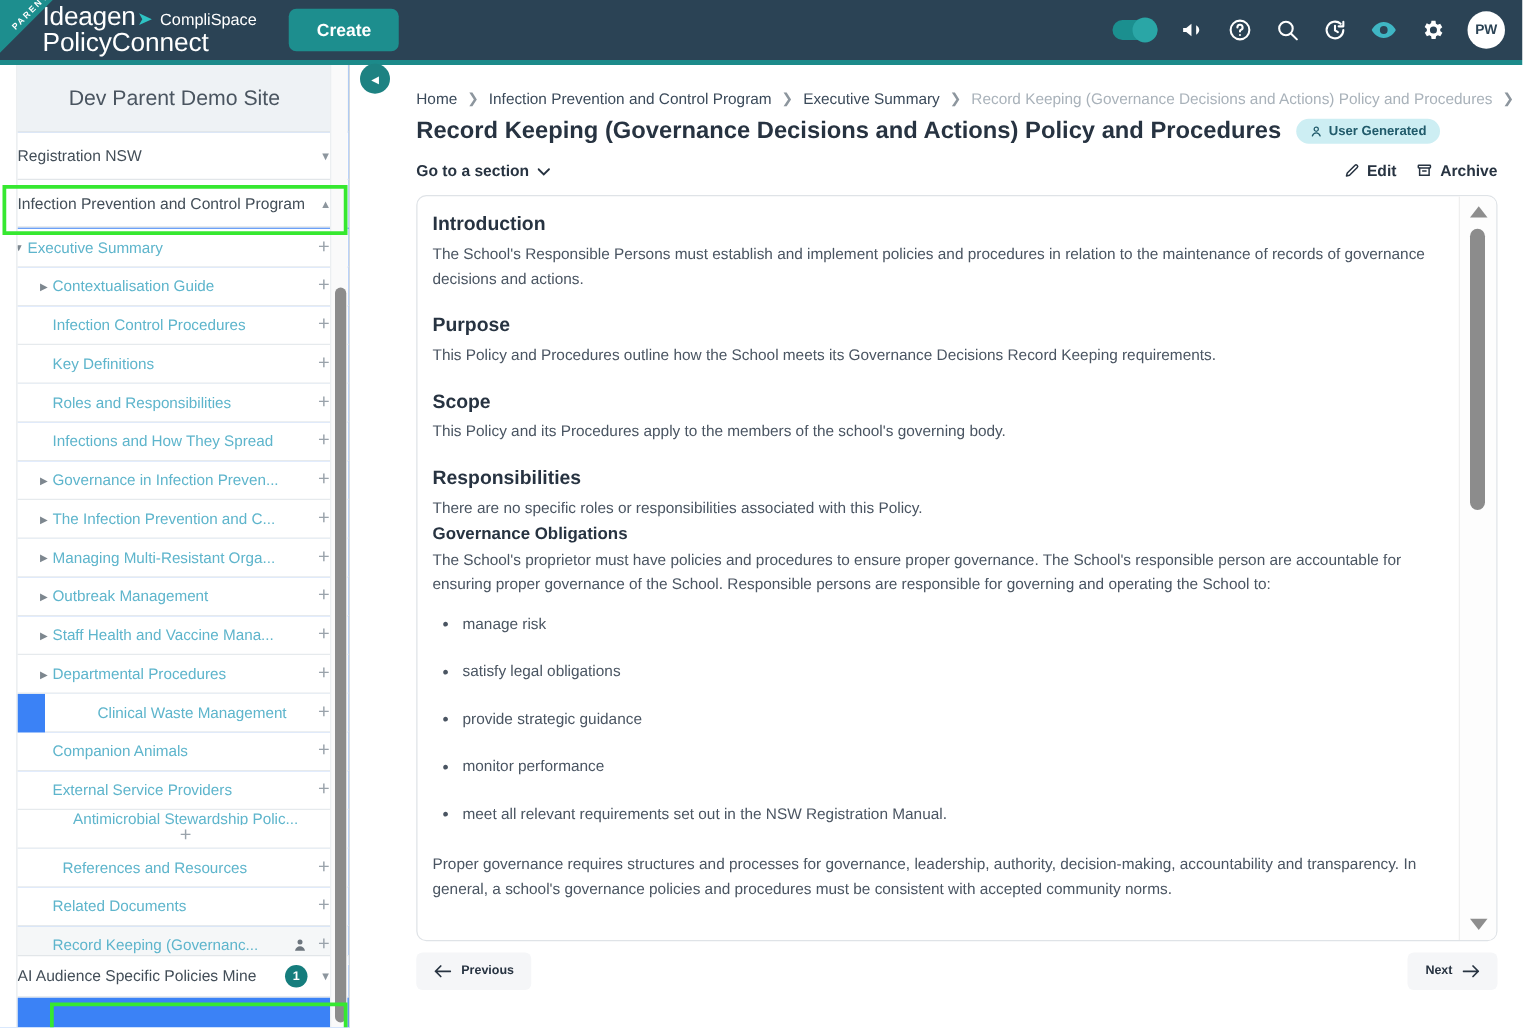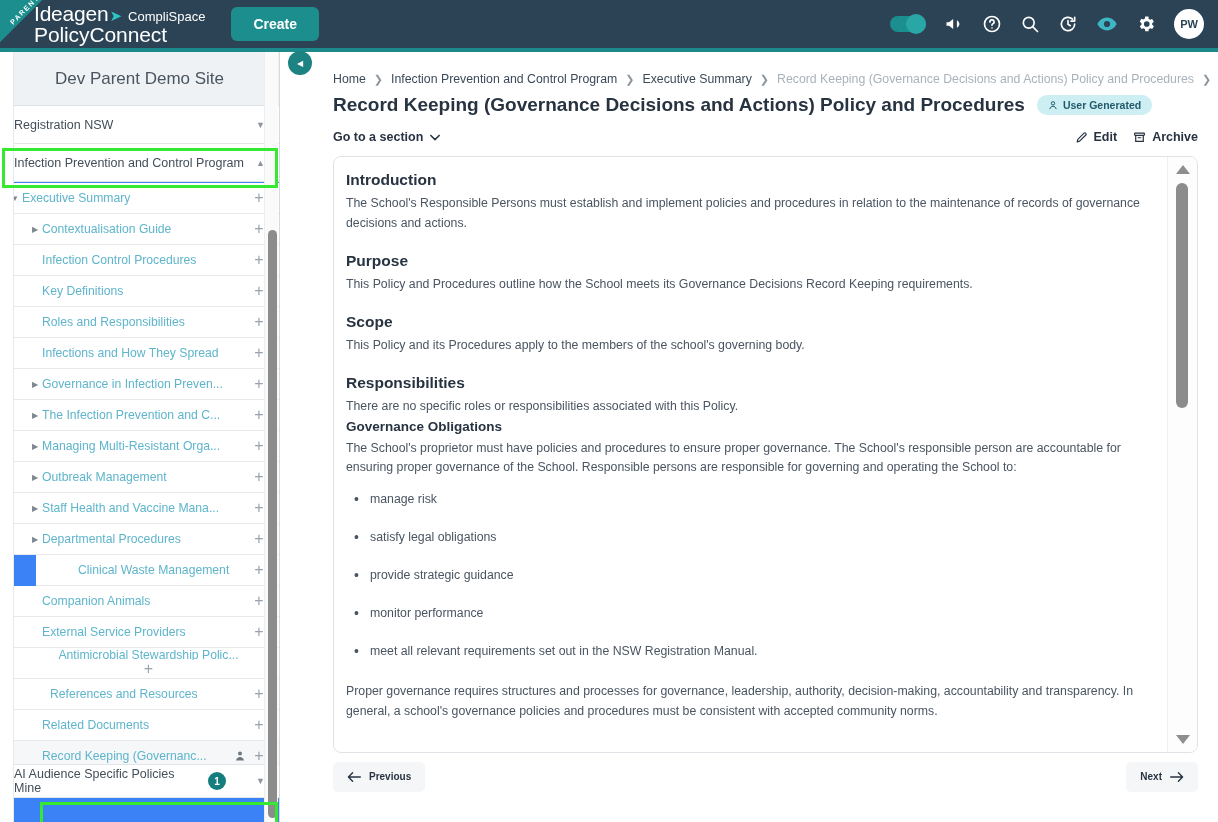--- a/index.html
+++ b/index.html
@@ -111,21 +111,20 @@
     font-size: 12.2px; color: #5eb5cc; flex: 1;
     white-space: nowrap; overflow: hidden; text-overflow: ellipsis;
   }
   .nav-plus { color: #9aa3ab; font-size: 16px; width: 20px; text-align: center; }
   .person-icon { width: 18px; display: flex; justify-content: center; }
   .sidebar-footer-row {
     position: absolute; left: 0; bottom: 24px; width: 279px; height: 34px;
     background: #fff; display: flex; align-items: center;
     padding: 0 14px; border-top: 1px solid #e2e6e9; border-bottom: 1px solid #e2e6e9;
     cursor: pointer;
-    gap: 20px;
   }
   .sidebar-footer-row .dd-label { font-size: 12.5px; color: #434e58; flex: 1; }
   .count-badge {
     width: 18px; height: 18px; border-radius: 50%; background: #157d7d;
     color: #fff; font-size: 10px; font-weight: 700;
     display: flex; align-items: center; justify-content: center; margin-right: 10px;
   }
   .sb-scroll {
     position: absolute; right: 1px; top: 0; width: 14px; height: 770px;
     background: #fafafa; border-left: 1px solid #eceff1;
@@ -142,21 +141,21 @@
     cursor: pointer;
   }
   .collapse-btn span { color: #fff; font-size: 8px; }
 
   
   .main {
     position: absolute; left: 281px; top: 52px; right: 0; bottom: 0;
     background: #fff; padding: 0 14px;
   }
   .breadcrumb {
-    display: flex; align-items: center; gap: 8px;
+    display: flex; gap: 8px;
     padding: 20px 0 6px 38px; flex-wrap: nowrap;
   }
   .bc-item { font-size: 12.3px; color: #3b4a5a; cursor: pointer; white-space: nowrap; }
   .bc-item.muted { color: #a9b2ba; }
   .bc-sep { font-size: 11px; color: #8d969e; }
   .title-row { display: flex; align-items: center; gap: 12px; padding: 2px 0 0 38px; }
   .page-title { font-size: 19px; font-weight: 700; color: #273341; }
   .badge-ug {
     background: #cdeef3; color: #215b6b; border-radius: 11px;
     padding: 4px 11px; font-size: 10.5px; font-weight: 700;
@@ -165,21 +164,21 @@
   .toolbar-row {
     display: flex; align-items: center;
     padding: 14px 6px 8px 38px;
   }
   .goto-section {
     font-size: 12.5px; font-weight: 700; color: #273341;
     display: flex; align-items: center; gap: 7px; cursor: pointer;
   }
   .toolbar-actions { margin-left: auto; display: flex; align-items: center; gap: 16px; }
   .tb-action {
-    display: flex; align-items: flex-end; gap: 6px;
+    display: flex; align-items: flex-start; gap: 6px;
     font-size: 12.5px; font-weight: 700; color: #273341; cursor: pointer;
   }
 
   .doc-card {
     position: relative;
     margin: 4px 6px 0 38px;
     height: 597px;
     border: 1px solid #dfe3e7; border-radius: 8px;
     background: #fff; overflow: hidden;
   }

